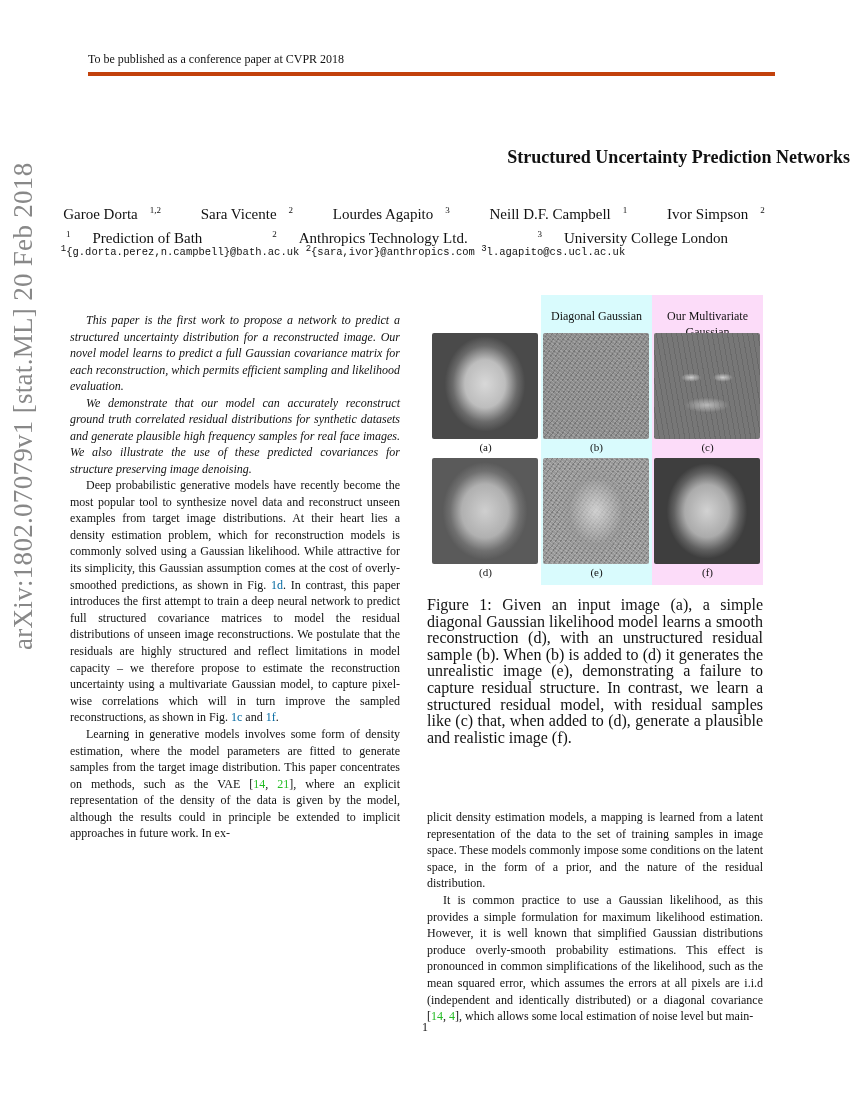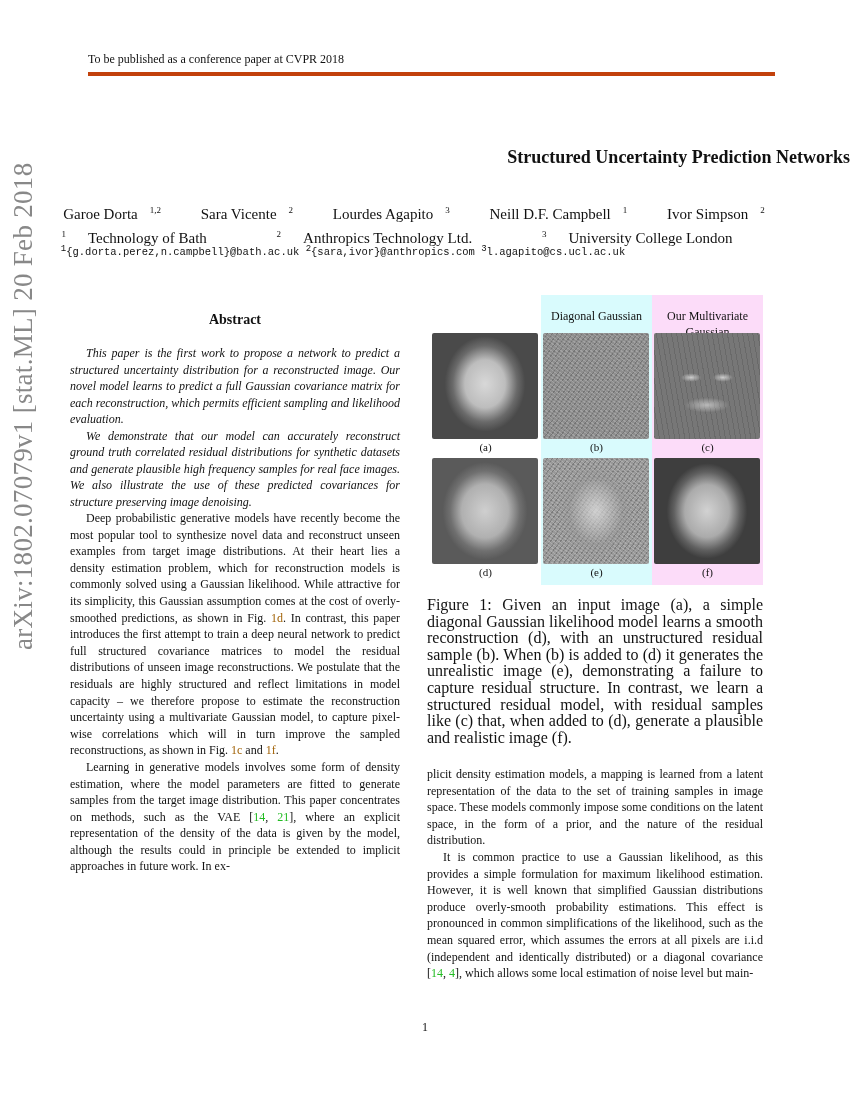--- a/index.html
+++ b/index.html
@@ -25,36 +25,36 @@
     font-size: 15px; line-height: 20px;
   }
   .authors .row span { margin: 0 12px; }
   .affil span { margin: 0 22px; }
   .emails {
     position: absolute; left: 0; top: 243px; width: 686px; text-align: center;
     font-family: "Liberation Mono", "DejaVu Sans Mono", monospace; font-size: 10.5px;
   }
   sup { font-size: 9px; }
   .col-left { position: absolute; left: 70px; top: 312px; width: 330px; }
-  .col-right { position: absolute; left: 427px; width: 336px; }
+  .col-right { position: absolute; left: 427px; width: 336px; margin-top: 43px; }
   .abstract-title {
     text-align: center; font-weight: bold; font-size: 14px; margin-bottom: 17px;
   }
   .abstract p {
     font-style: italic; font-size: 12px; line-height: 16.5px; margin: 0;
     text-align: justify; text-indent: 16px;
   }
   .section-title {
     font-weight: bold; font-size: 14px; margin: 36px 0 12px 0;
   }
   .body-text p {
     font-size: 12px; line-height: 16.6px; margin: 0; text-align: justify; text-indent: 16px;
   }
   .body-text p.noindent { text-indent: 0; }
-  .red { color: #a16207; }
+  .red { color: #0369a1; }
   .green { color: #22bb22; }
   
   .figure { position: absolute; left: 430px; top: 295px; width: 335px; height: 290px; }
   .col-band { position: absolute; top: 0; width: 111px; height: 290px; }
   .band-cyan { left: 111px; background: #d9fbfd; }
   .band-pink { left: 222px; background: #fcdcf9; }
   .band-label {
     position: absolute; top: 0; width: 111px; text-align: center;
     font-size: 12px; line-height: 16px; padding-top: 13px;
   }
@@ -103,34 +103,33 @@
 
 <div class="authors">
   <div class="row">
     <span><span>Garoe Dorta</span><sup>1,2</sup></span>
     <span><span>Sara Vicente</span><sup>2</sup></span>
     <span><span>Lourdes Agapito</span><sup>3</sup></span>
     <span><span>Neill D.F. Campbell</span><sup>1</sup></span>
     <span><span>Ivor Simpson</span><sup>2</sup></span>
   </div>
   <div class="affil">
-    <span><sup>1</sup><span>Technology of Bath</span></span>
+    <span><sup>1</sup><span>Prediction of Bath</span></span>
     <span><sup>2</sup><span>Anthropics Technology Ltd.</span></span>
     <span><sup>3</sup><span>University College London</span></span>
   </div>
 </div>
 
 <div class="emails">
   <span><sup>1</sup><span>{g.dorta.perez,n.campbell}@bath.ac.uk</span></span>
   <span><sup>2</sup><span>{sara,ivor}@anthropics.com</span></span>
   <span><sup>3</sup><span>l.agapito@cs.ucl.ac.uk</span></span>
 </div>
 
 <div class="col-left">
-  <div class="abstract-title">Abstract</div>
   <div class="abstract">
     <p>This paper is the first work to propose a network to predict a structured uncertainty distribution for a reconstructed image. Our novel model learns to predict a full Gaussian covariance matrix for each reconstruction, which permits efficient sampling and likelihood evaluation.</p>
     <p>We demonstrate that our model can accurately reconstruct ground truth correlated residual distributions for synthetic datasets and generate plausible high frequency samples for real face images. We also illustrate the use of these predicted covariances for structure preserving image denoising.</p>
   </div>
 
   <div class="body-text">
     <p><span>Deep probabilistic generative models have recently become the most popular tool to synthesize novel data and reconstruct unseen examples from target image distributions. At their heart lies a density estimation problem, which for reconstruction models is commonly solved using a Gaussian likelihood. While attractive for its simplicity, this Gaussian assumption comes at the cost of overly-smoothed predictions, as shown in Fig. </span><span class="red">1d</span><span>. In contrast, this paper introduces the first attempt to train a deep neural network to predict full structured covariance matrices to model the residual distributions of unseen image reconstructions. We postulate that the residuals are highly structured and reflect limitations in model capacity – we therefore propose to estimate the reconstruction uncertainty using a multivariate Gaussian model, to capture pixel-wise correlations which will in turn improve the sampled reconstructions, as shown in Fig. </span><span class="red">1c</span><span> and </span><span class="red">1f</span><span>.</span></p>
     <p><span>Learning in generative models involves some form of density estimation, where the model parameters are fitted to generate samples from the target image distribution. This paper concentrates on methods, such as the VAE [</span><span class="green">14</span><span>, </span><span class="green">21</span><span>], where an explicit representation of the density of the data is given by the model, although the results could in principle be extended to implicit approaches in future work. In ex-</span></p>
   </div>
 </div>

